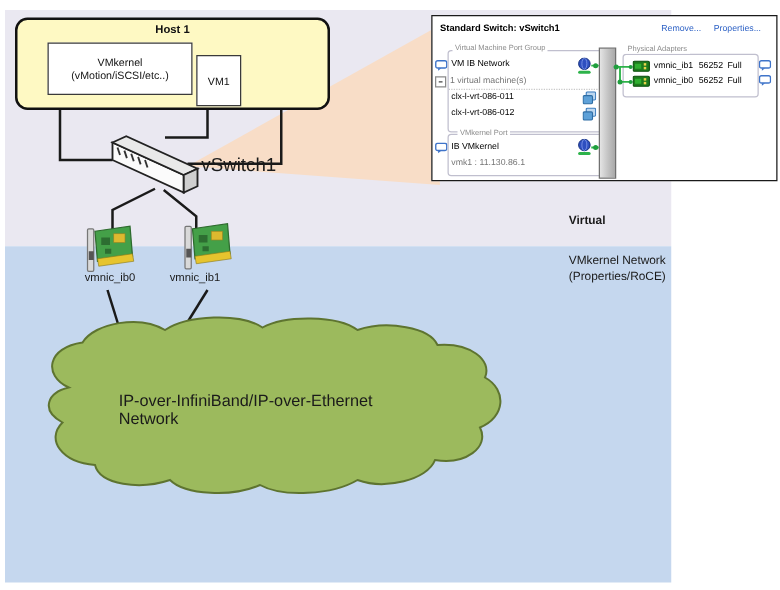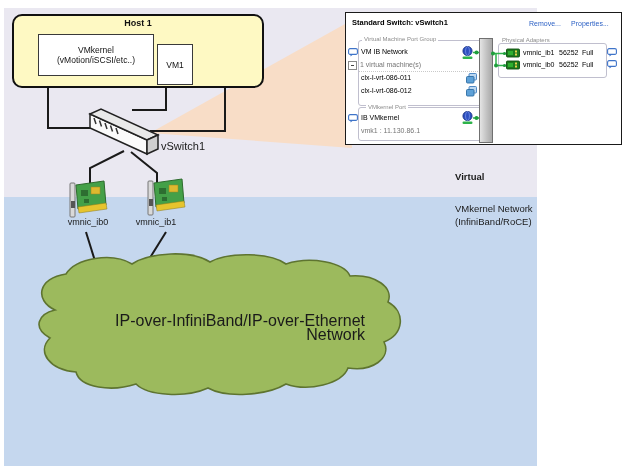--- a/index.html
+++ b/index.html
@@ -21,26 +21,26 @@
               font-size:9px;font-weight:600;color:#111;}
   .inner-box{position:absolute;background:#fff;border:1.5px solid #3a3a3a;
              display:flex;flex-direction:column;align-items:center;justify-content:center;
              font-size:8.5px;color:#111;text-align:center;line-height:10px;}
   .vmk-box{left:24px;top:18px;width:114px;height:40px;}
   .vm1-box{left:143px;top:28px;width:34px;height:39px;}
   .vm2-box{left:194px;top:19px;width:34px;height:39px;}
 
   
   .lbl{z-index:4;color:#1a1a1a;}
-  .vswitch-lbl{left:161px;top:140px;font-size:11px;}
+  .vswitch-lbl{left:161px;top:124px;font-size:15px;}
   .nic0-lbl{left:58px;top:217px;width:60px;text-align:center;font-size:9px;}
   .nic1-lbl{left:126px;top:217px;width:60px;text-align:center;font-size:9px;}
   .zone-virtual{left:455px;top:171px;font-size:9.5px;font-weight:bold;}
   .zone-physical{left:455px;top:202px;font-size:9.5px;line-height:13px;}
-  .cloud-text{left:95px;top:314px;width:270px;text-align:right;font-size:16px;line-height:14px;z-index:4;}
+  .cloud-text{left:95px;top:314px;width:270px;text-align:left;font-size:13px;line-height:14px;z-index:4;}
 
   
   .panel{left:345px;top:12px;width:275px;height:131px;background:#fff;
          border:1.6px solid #1a1a1a;z-index:5;font-size:7px;color:#000;}
   .panel .abs{position:absolute;}
   .panel-title{left:6px;top:5px;font-size:7.5px;font-weight:bold;}
   .link{color:#2a5fc4;font-size:7px;cursor:pointer;}
   .link-remove{left:183px;top:7px;}
   .link-props{left:225px;top:7px;}
   .groupbox{border:1px solid #c0bfce;border-radius:3px;background:#fff;}
@@ -135,21 +135,21 @@
       <div>VM1</div>
     </div>
   </div>
 
   <div class="abs lbl vswitch-lbl">vSwitch1</div>
   <div class="abs lbl nic0-lbl">vmnic_ib0</div>
   <div class="abs lbl nic1-lbl">vmnic_ib1</div>
   <div class="abs lbl zone-virtual">Virtual</div>
   <div class="abs lbl zone-physical">
     <div>VMkernel Network</div>
-    <div>(InfiniBand/RoCE)</div>
+    <div>(Properties/RoCE)</div>
   </div>
   <div class="abs lbl cloud-text">
     <div>IP-over-InfiniBand/IP-over-Ethernet</div>
     <div>Network</div>
   </div>
 
   <div class="abs panel">
     <div class="abs panel-title">Standard Switch: vSwitch1</div>
     <div class="abs link link-remove">Remove...</div>
     <div class="abs link link-props">Properties...</div>

